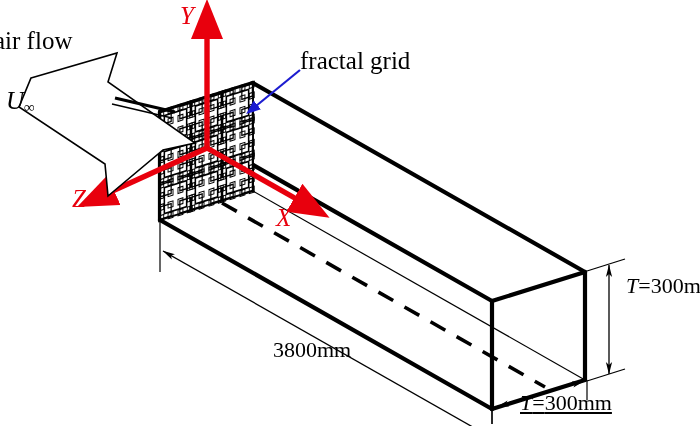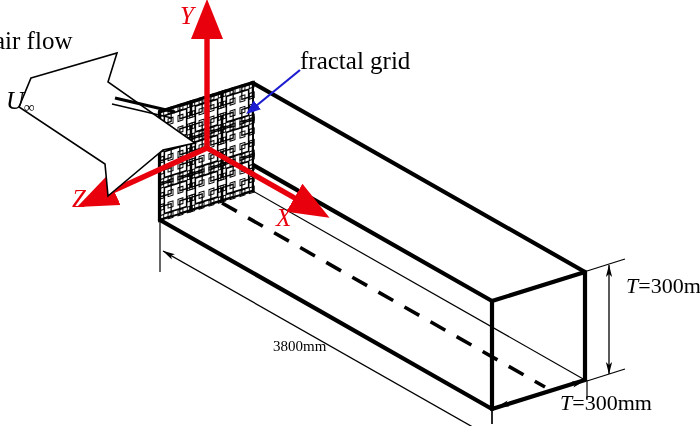--- a/index.html
+++ b/index.html
@@ -33,21 +33,21 @@
   .lbl-axis {
     color: #e8000d;
     font-style: italic;
     font-size: 25px;
     font-weight: normal;
   }
   .lbl-plain {
     font-size: 25px;
   }
   .lbl-dim {
-    font-size: 15px;
+    font-size: 22px;
     font-family: Liberation Serif, serif;
   }
   .lbl-u {
     font-size: 25px;
     font-style: italic;
   }
   .lbl-u sub {
     font-style: normal;
     font-size: 15px;
     vertical-align: -0.18em;
@@ -219,15 +219,15 @@
   <div class="lbl lbl-axis" style="left:180px; top:3px;">Y</div>
 
   <div class="lbl lbl-axis" style="left:72px; top:186px;">Z</div>
 
   <div class="lbl lbl-axis" style="left:276px; top:205px;">X</div>
 
   <div class="lbl lbl-dim" style="left:273px; top:339px;">3800mm</div>
 
   <div class="lbl dim-T" style="left:626px; top:275px;"><i>T</i><span>=</span><span>300mm</span></div>
 
-  <div class="lbl dim-T" style="left:560px; top:392px;"><i>T</i><span>=</span><span>300mm</span></div>
+  <div class="lbl dim-T" style="left:520px; top:392px;text-decoration:underline;"><i>T</i><span>=</span><span>300mm</span></div>
 
 </div>
 
 </body></html>

